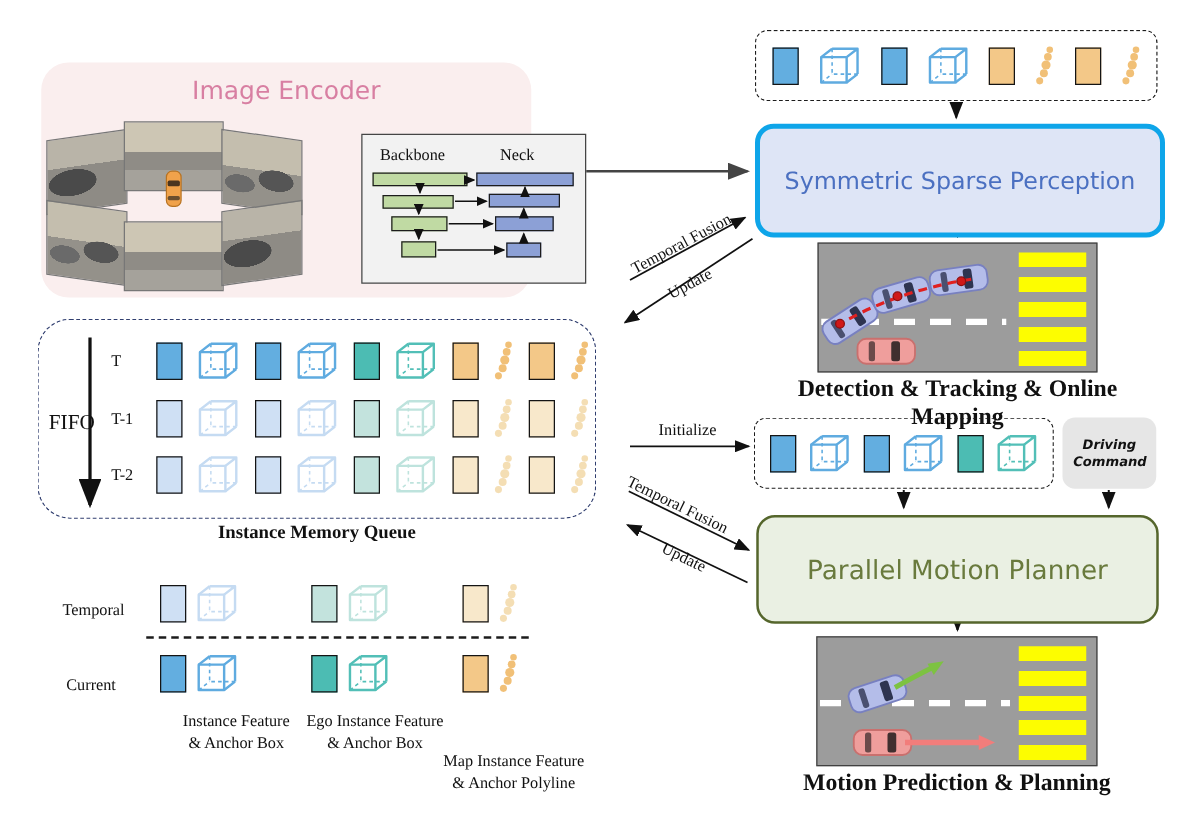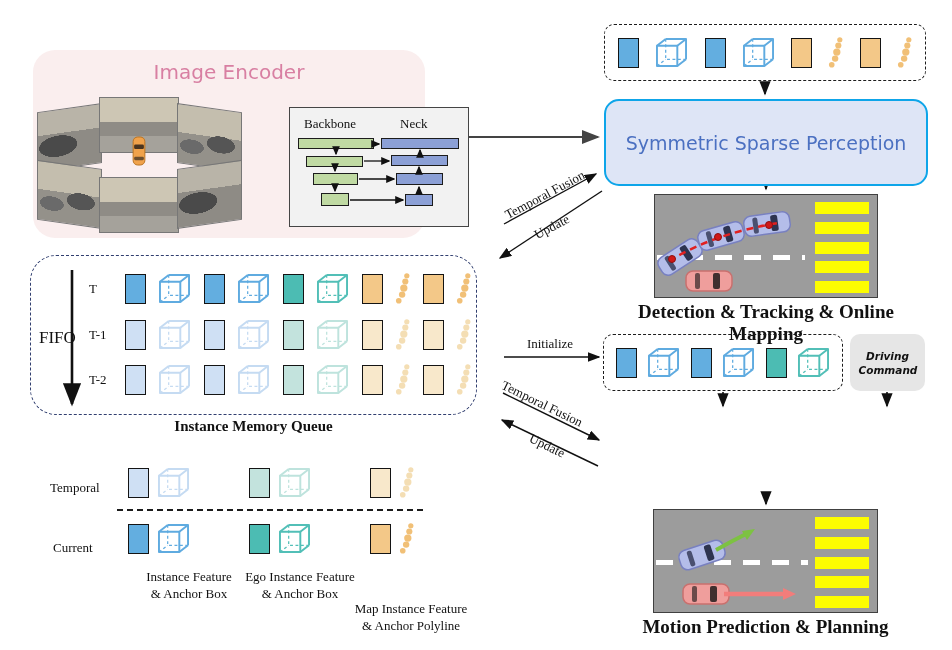--- a/index.html
+++ b/index.html
@@ -36,21 +36,21 @@
   .bb-b{background:#8CA0D6;}
 
   
   .dashed-box{border:1.8px dashed #1c1c1c;border-radius:10px;box-sizing:border-box;
               display:flex;align-items:center;justify-content:space-between;}
   #percep-input{left:604px;top:24px;width:322px;height:57px;padding:0 13px;}
   #planner-input{left:603px;top:334px;width:240px;height:57px;padding:0 12px;}
 
   
   #percep-box{left:604px;top:99px;width:320px;height:83px;background:#DEE5F6;
-              border:2px solid #0ea5e9;border-radius:15px;display:flex;align-items:center;justify-content:center;}
+              border:4px solid #0ea5e9;border-radius:15px;display:flex;align-items:center;justify-content:center;}
   .percep-title{font-family:"DejaVu Sans",sans-serif;font-size:19px;color:#4B70C1;}
   #planner-box{left:605px;top:412px;width:318px;height:83px;background:#EAF0E3;
                border:2px solid #55662C;border-radius:15px;display:flex;align-items:center;justify-content:center;}
   .planner-title{font-family:"DejaVu Sans",sans-serif;font-size:21px;color:#697A3D;}
   #driving-cmd{left:850px;top:334px;width:75px;height:57px;background:#E6E6E6;border-radius:10px;
                display:flex;align-items:center;justify-content:center;text-align:center;
                font-family:"DejaVu Sans",sans-serif;font-weight:bold;font-style:italic;font-size:10.5px;line-height:14px;}
   #driving-cmd span{width:58px;}
 
   
@@ -499,20 +499,23 @@
           <rect x="2" y="9" width="21" height="21" stroke-width="2"></rect>
           <path d="M11 2 H32 V23 M2 9 L11 2 M23 9 L32 2 M23 30 L32 23" stroke-width="2"></path>
           <path d="M11 2 V23 H32 M2 30 L11 23" stroke-width="1.3" stroke-dasharray="3 2.6"></path>
         </svg>
       </span>
     </div>
   <div class="abs" id="driving-cmd">
     <span>Driving Command</span>
   </div>
 
+  <div class="abs" id="planner-box">
+    <span class="planner-title">Parallel Motion Planner</span>
+  </div>
 
   <div class="abs scene" id="mot-scene">
     <div class="crosswalk"></div>
     <div class="lane"></div>
     <svg width="225" height="104" style="position:absolute;left:0;top:0;">
       <use href="#carB" transform="translate(48,45) rotate(-18)"></use>
       <path d="M62,40 Q78,31 92,24" stroke="#7DC242" stroke-width="4" fill="none"></path>
       <polygon points="101,19 88,21 93,30" fill="#7DC242"></polygon>
       <use href="#carP" transform="translate(52,84)"></use>
       <line x1="70" y1="84" x2="132" y2="84" stroke="#F27D7B" stroke-width="4.5"></line>

